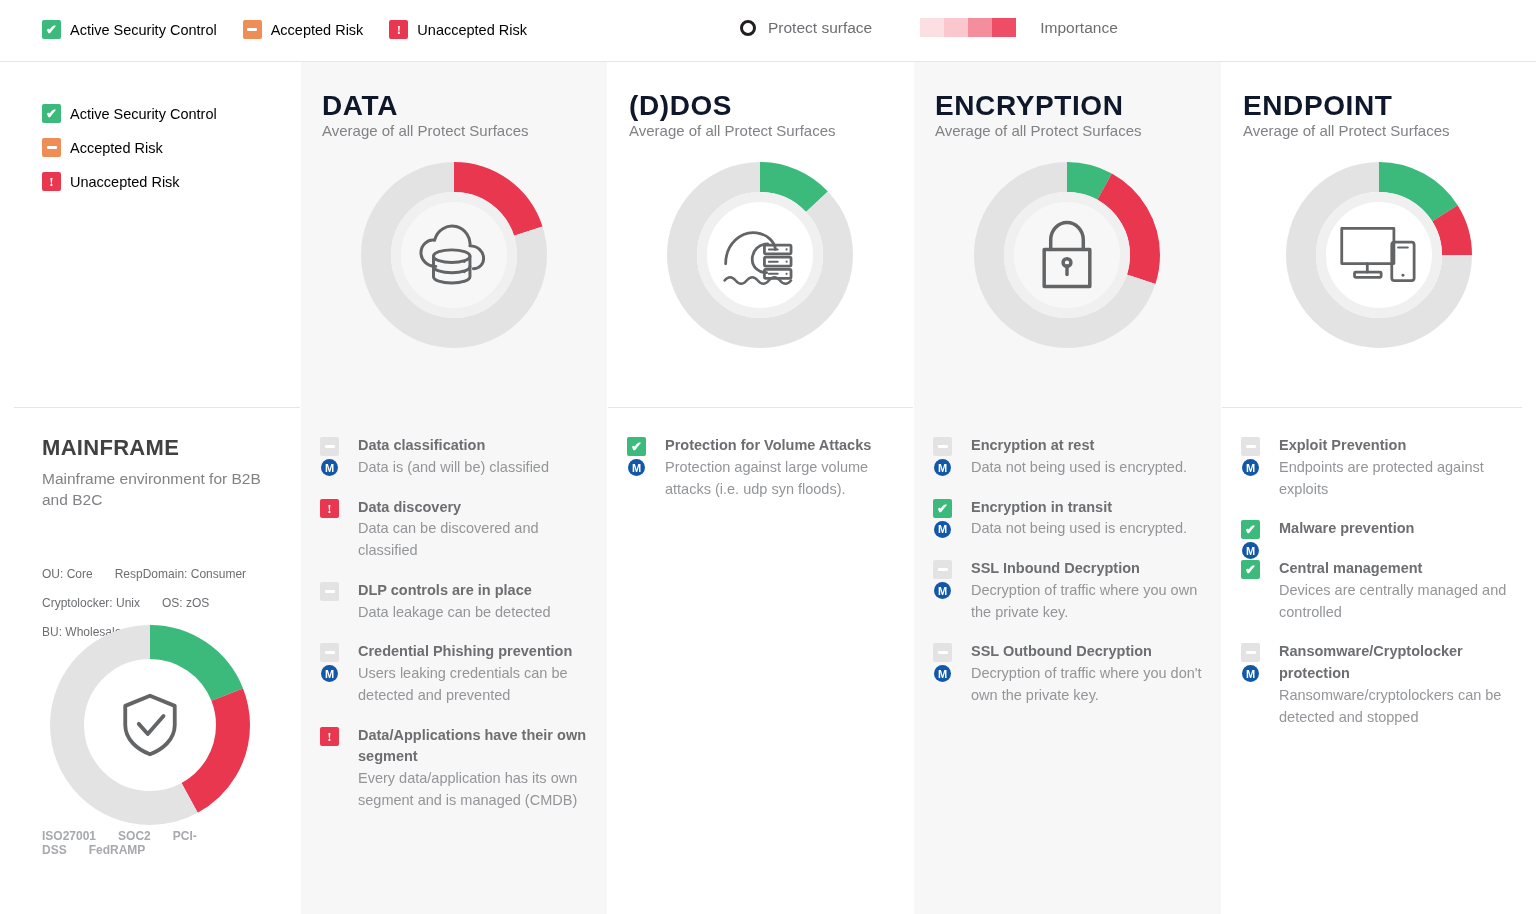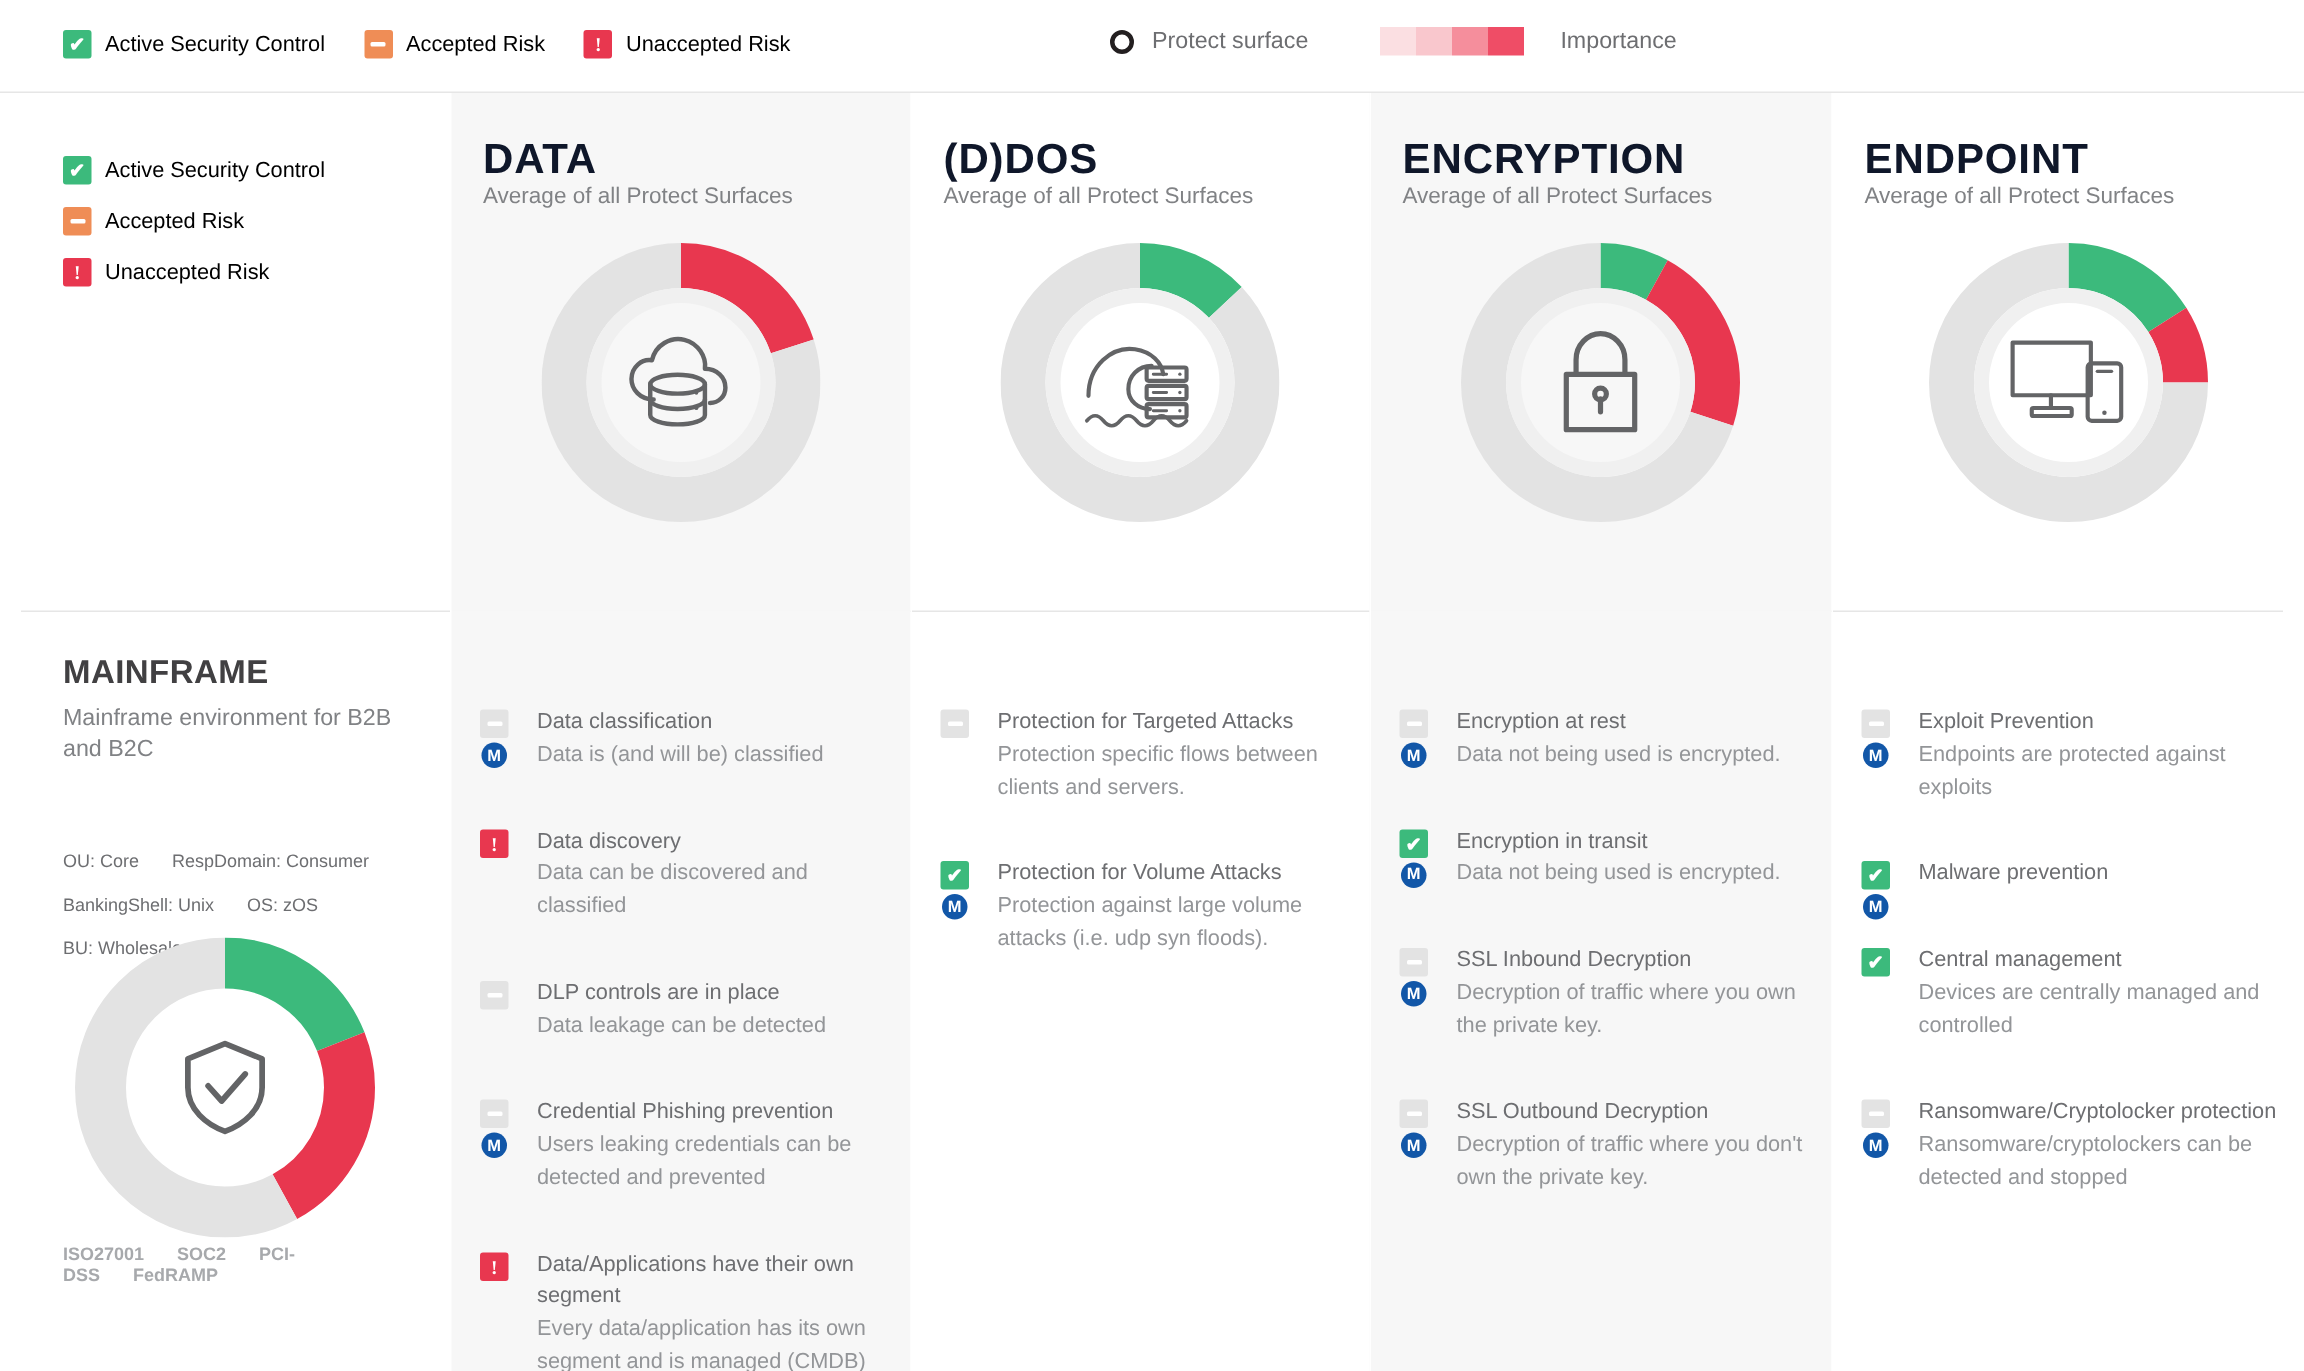--- a/index.html
+++ b/index.html
@@ -95,21 +95,21 @@
   .ctrl { position: relative; padding-left: 38px; margin-bottom: 18px; }
   .ctrl .badge-box { position: absolute; left: 0; top: 2px; }
   .ctrl .mbadge {
     position: absolute; left: 1px; top: 24px;
     width: 17px; height: 17px; border-radius: 50%;
     background: #1257a8; color: #fff; font-size: 11px; font-weight: bold;
     display: flex; align-items: center; justify-content: center;
     font-family: "Liberation Sans", sans-serif;
   }
   .ctrl .c-title {
-    font-size: 14.5px; font-weight: normal; color: #6d6e71; line-height: 1.5; margin-top: 36px;
+    font-size: 14.5px; font-weight: bold; color: #6d6e71; line-height: 1.5;
   }
   .ctrl .c-desc {
     font-size: 14.5px; color: #939598; line-height: 1.5;
   }
 
   .vsep { position: absolute; top: 0; bottom: 0; width: 1px; background: #ffffff; }
 </style>
 </head>
 <body>
 
@@ -185,21 +185,21 @@
             <span class="lbl">Unaccepted Risk</span>
           </div>
         </div>
     </div>
 
     <div class="col-body sidebar-body">
       <div class="mf-title">MAINFRAME</div>
       <div class="mf-sub">Mainframe environment for B2B and B2C</div>
       <div class="mf-meta" id="mf-meta">
           <div class="mf-meta-row"><span>OU: Core</span><span>RespDomain: Consumer</span></div>
-          <div class="mf-meta-row"><span>BankingShell: Unix</span><span>OS: zOS</span></div>
+          <div class="mf-meta-row"><span>Cryptolocker: Unix</span><span>OS: zOS</span></div>
           <div class="mf-meta-row"><span>BU: Wholesale</span></div>
         </div>
       <div class="mf-donut" id="mf-donut">
           <div style="position:relative;width:200px;height:200px;"><svg width="200" height="200" viewBox="0 0 200 200">
               <circle cx="100" cy="100" r="83" fill="none" stroke="#3cba7c" stroke-width="34" stroke-dasharray="99.08583229422209 422.4185482016836" stroke-dashoffset="0" transform="rotate(-90 100 100)"></circle>
               <circle cx="100" cy="100" r="83" fill="none" stroke="#e8374f" stroke-width="34" stroke-dasharray="119.94600751405832 401.55837298184736" stroke-dashoffset="-99.08583229422209" transform="rotate(-90 100 100)"></circle>
               <circle cx="100" cy="100" r="83" fill="none" stroke="#e3e3e3" stroke-width="34" stroke-dasharray="302.47254068762527 219.03183980828044" stroke-dashoffset="-219.0318398082804" transform="rotate(-90 100 100)"></circle>
             </svg><div style="position:absolute;inset:0;display:flex;align-items:center;justify-content:center;">
               <svg viewBox="0 0 64 64" width="72" height="72" fill="none" stroke="#636466" stroke-width="3.4" stroke-linecap="round" stroke-linejoin="round">
                 <path d="M32 6 L54 15 V32 C54 45 43 54 32 58 C21 54 10 45 10 32 V15 Z"></path>
@@ -304,29 +304,20 @@
                   <circle cx="61" cy="49" r="1" fill="#636466" stroke="none"></circle>
                   <path d="M5 55 q5 -6 10 0 t10 0 t10 0 t10 0 t10 0 t10 0" stroke-width="2.2"></path>
                 </svg>
               </div></div>
           </div>
         </div>
         <div class="col-body" style="left:607px;width:306px;">
           <div class="ctrl-list">
             <div class="ctrl">
               <span class="badge-box">
-                <span class="swatch sw sw-grey">
-                  <span class="dash"></span>
-                </span>
-              </span>
-              <div class="c-title">Protection for Targeted Attacks</div>
-              <div class="c-desc">Protection specific flows between clients and servers.</div>
-            </div>
-            <div class="ctrl">
-              <span class="badge-box">
                 <span class="swatch sw sw-green">
                   <span class="chk">✔</span>
                 </span>
               </span>
               <span class="mbadge">M</span>
               <div class="c-title">Protection for Volume Attacks</div>
               <div class="c-desc">Protection against large volume attacks (i.e. udp syn floods).</div>
             </div>
           </div>
         </div>

